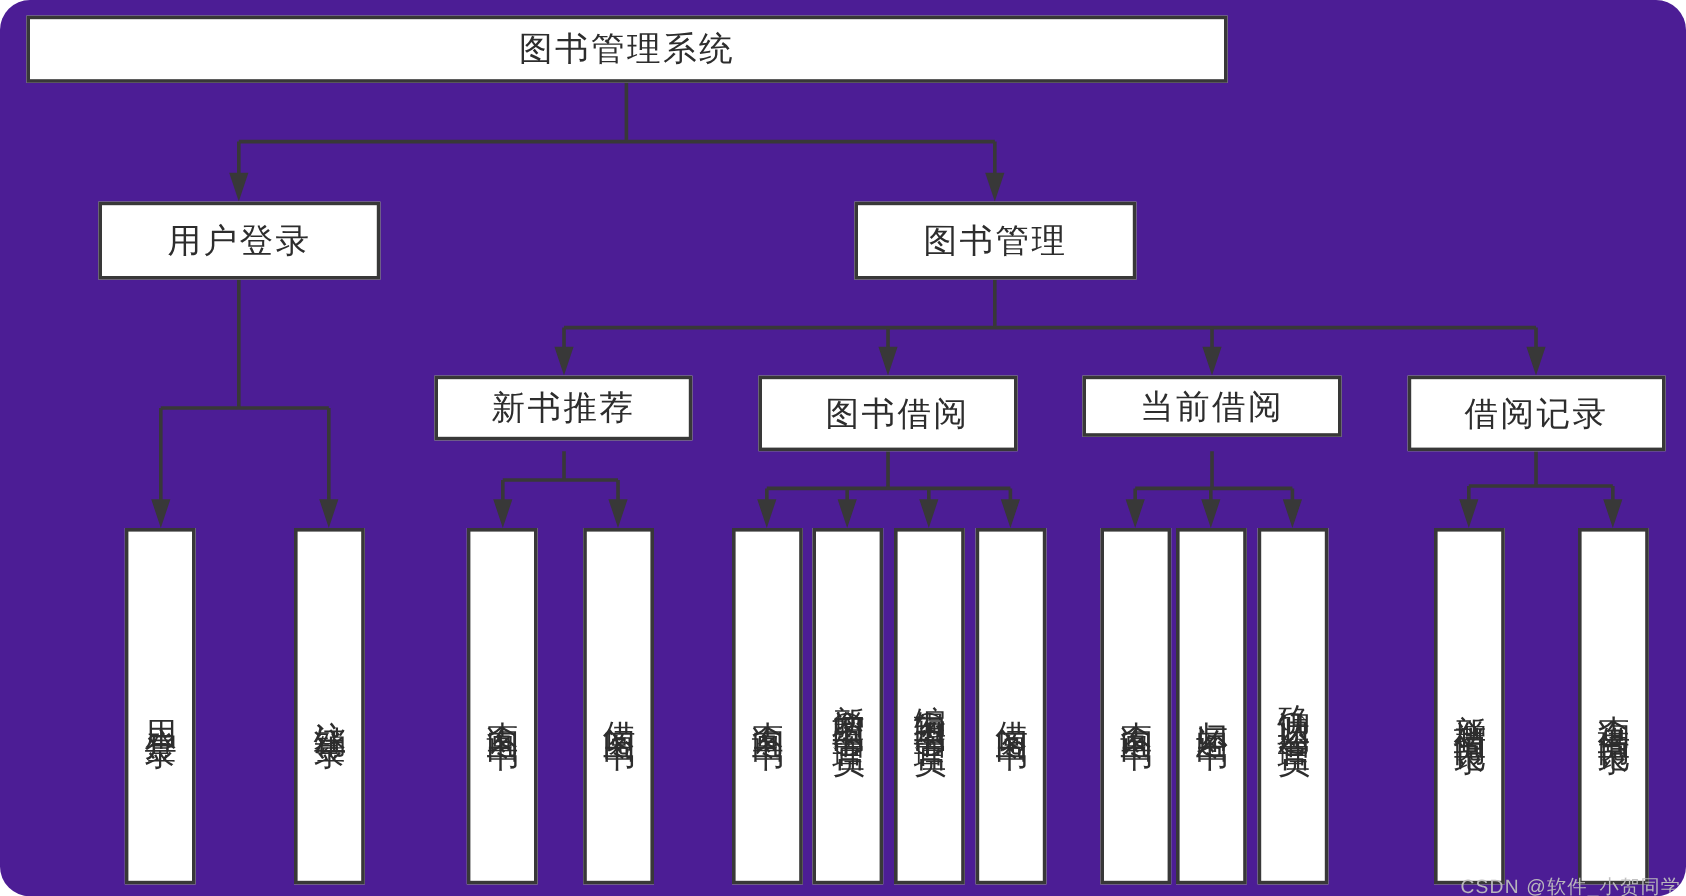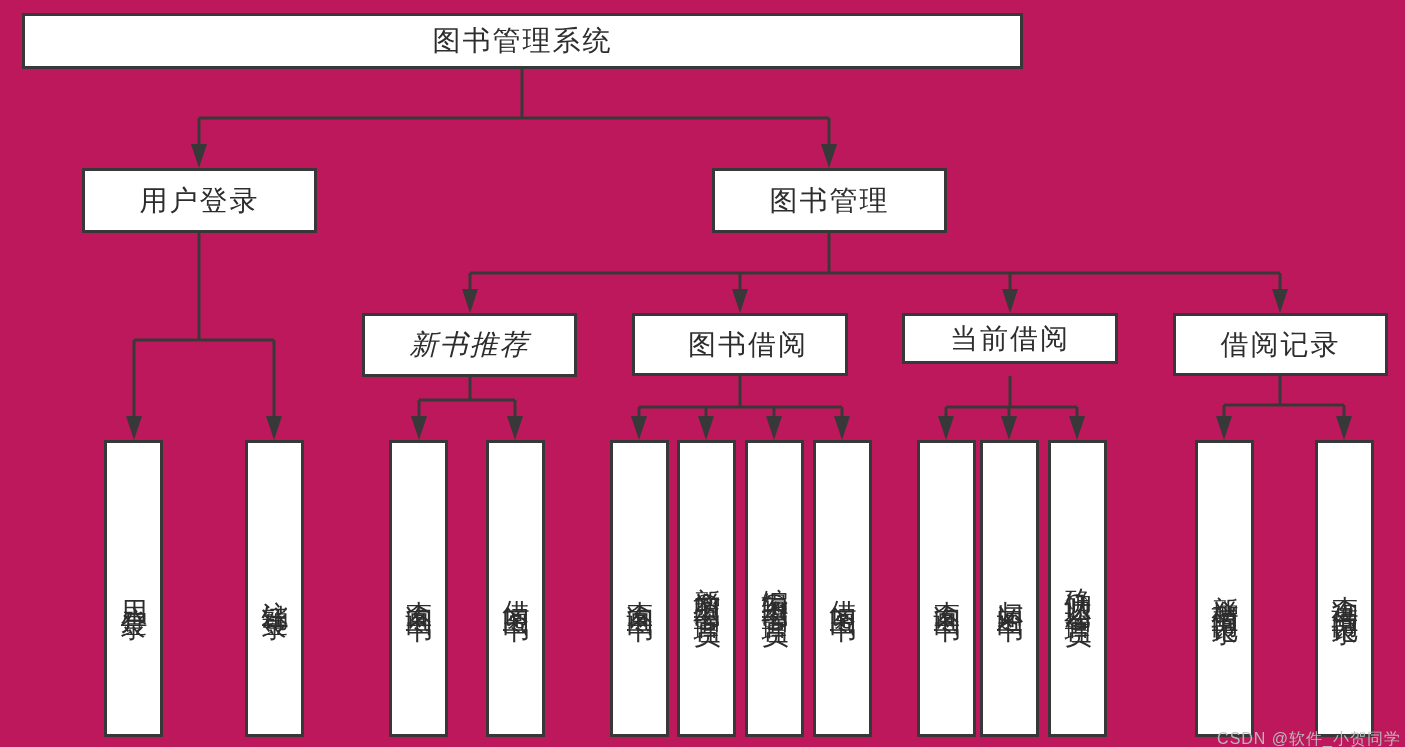--- a/index.html
+++ b/index.html
@@ -5,22 +5,23 @@
   html, body {
     margin: 0;
     padding: 0;
     background: #ffffff;
     font-family: "Liberation Sans", "DejaVu Sans", sans-serif;
   }
   .canvas {
     position: relative;
     width: 1405px;
     height: 747px;
-    background: #be185d;
+    background: #4c1d95;
     overflow: hidden;
+    border-radius: 25px;
   }
   .connectors {
     position: absolute;
     left: 0;
     top: 0;
     width: 1405px;
     height: 747px;
     pointer-events: none;
   }
   .node {
@@ -42,21 +43,21 @@
   }
   .leaf .vtext {
     writing-mode: vertical-rl;
     letter-spacing: 5px;
     line-height: 1;
   }
   
   .n-root      { left: 22px;   top: 13px;  width: 1001px; height: 56px; }
   .n-userlogin { left: 82px;   top: 168px; width: 235px;  height: 65px; }
   .n-bookmgmt  { left: 712px;  top: 168px; width: 235px;  height: 65px; }
-  .n-newrec    { left: 362px;  top: 313px; width: 215px;  height: 64px; font-style: italic; }
+  .n-newrec    { left: 362px;  top: 313px; width: 215px;  height: 54px; }
   .n-borrow    { left: 632px;  top: 313px; width: 216px;  height: 63px; padding-left: 16px; }
   .n-current   { left: 902px;  top: 313px; width: 216px;  height: 51px; }
   .n-records   { left: 1173px; top: 313px; width: 215px;  height: 63px; font-family: Liberation Mono, monospace; }
   
   .leaf { top: 440px; width: 59px; height: 297px; }
   .l-1  { left: 104px; }
   .l-2  { left: 245px; }
   .l-3  { left: 389px; }
   .l-4  { left: 486px; }
   .l-5  { left: 610px; }

